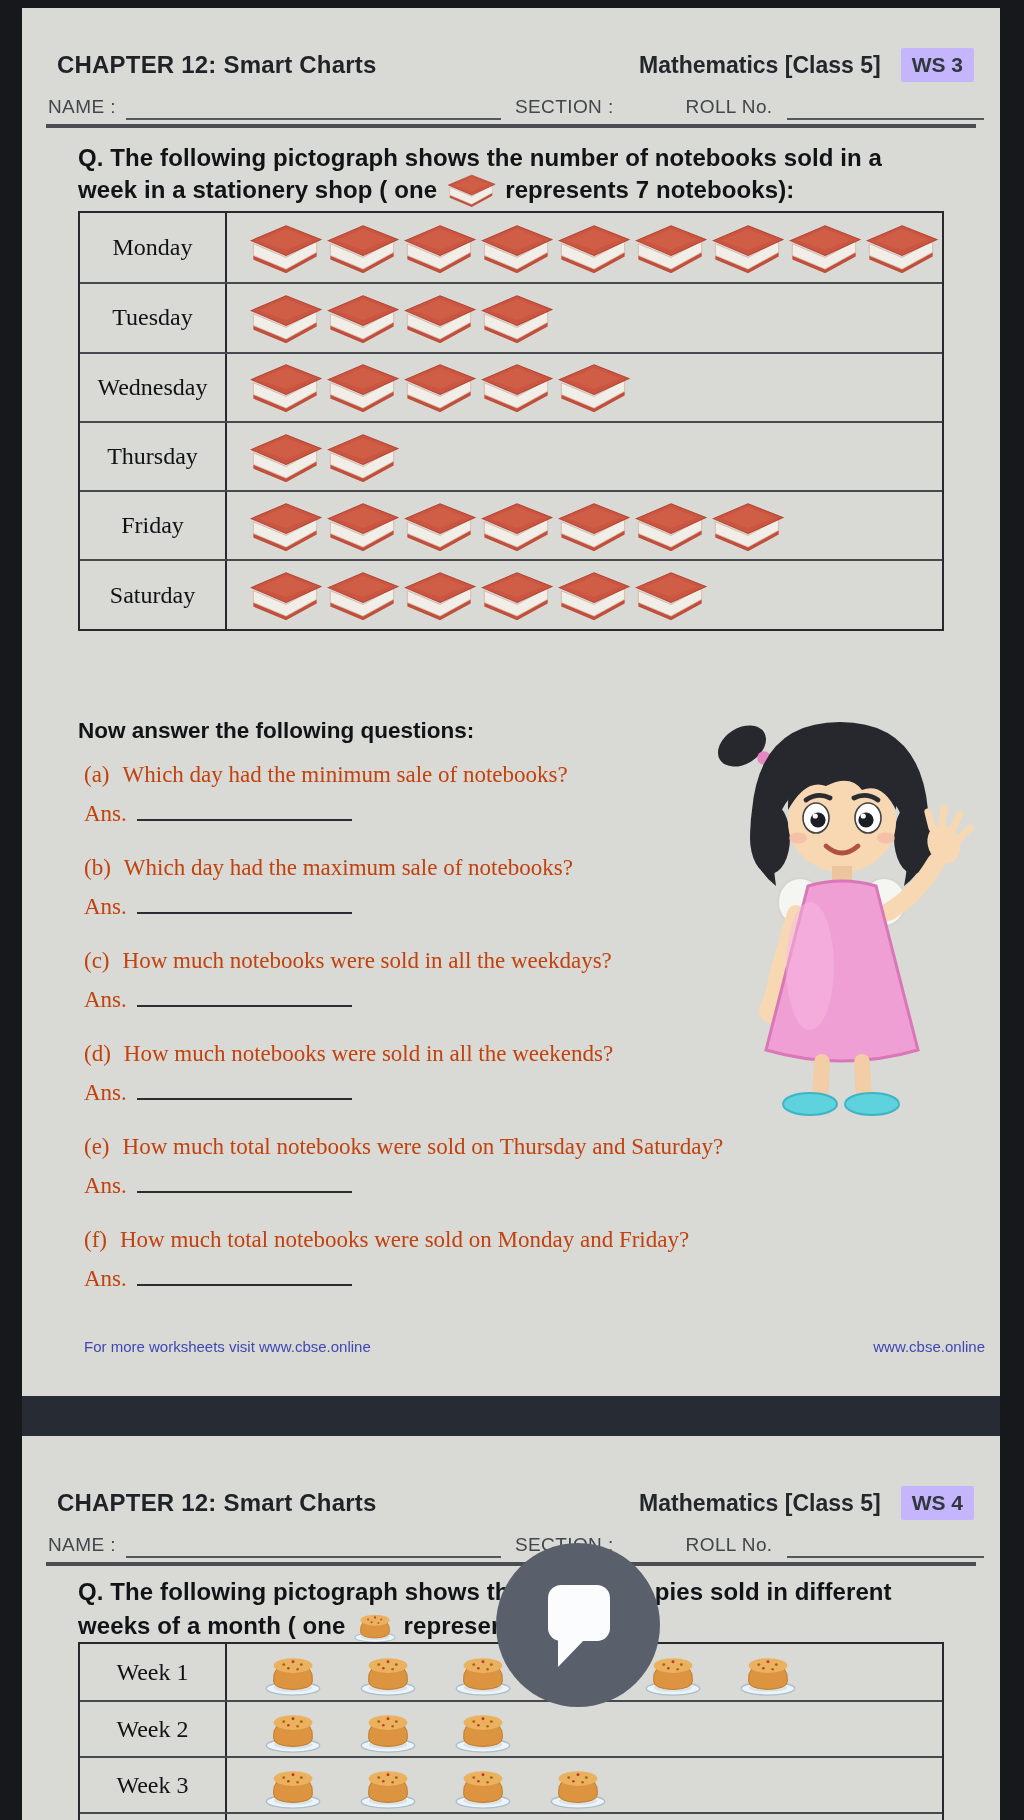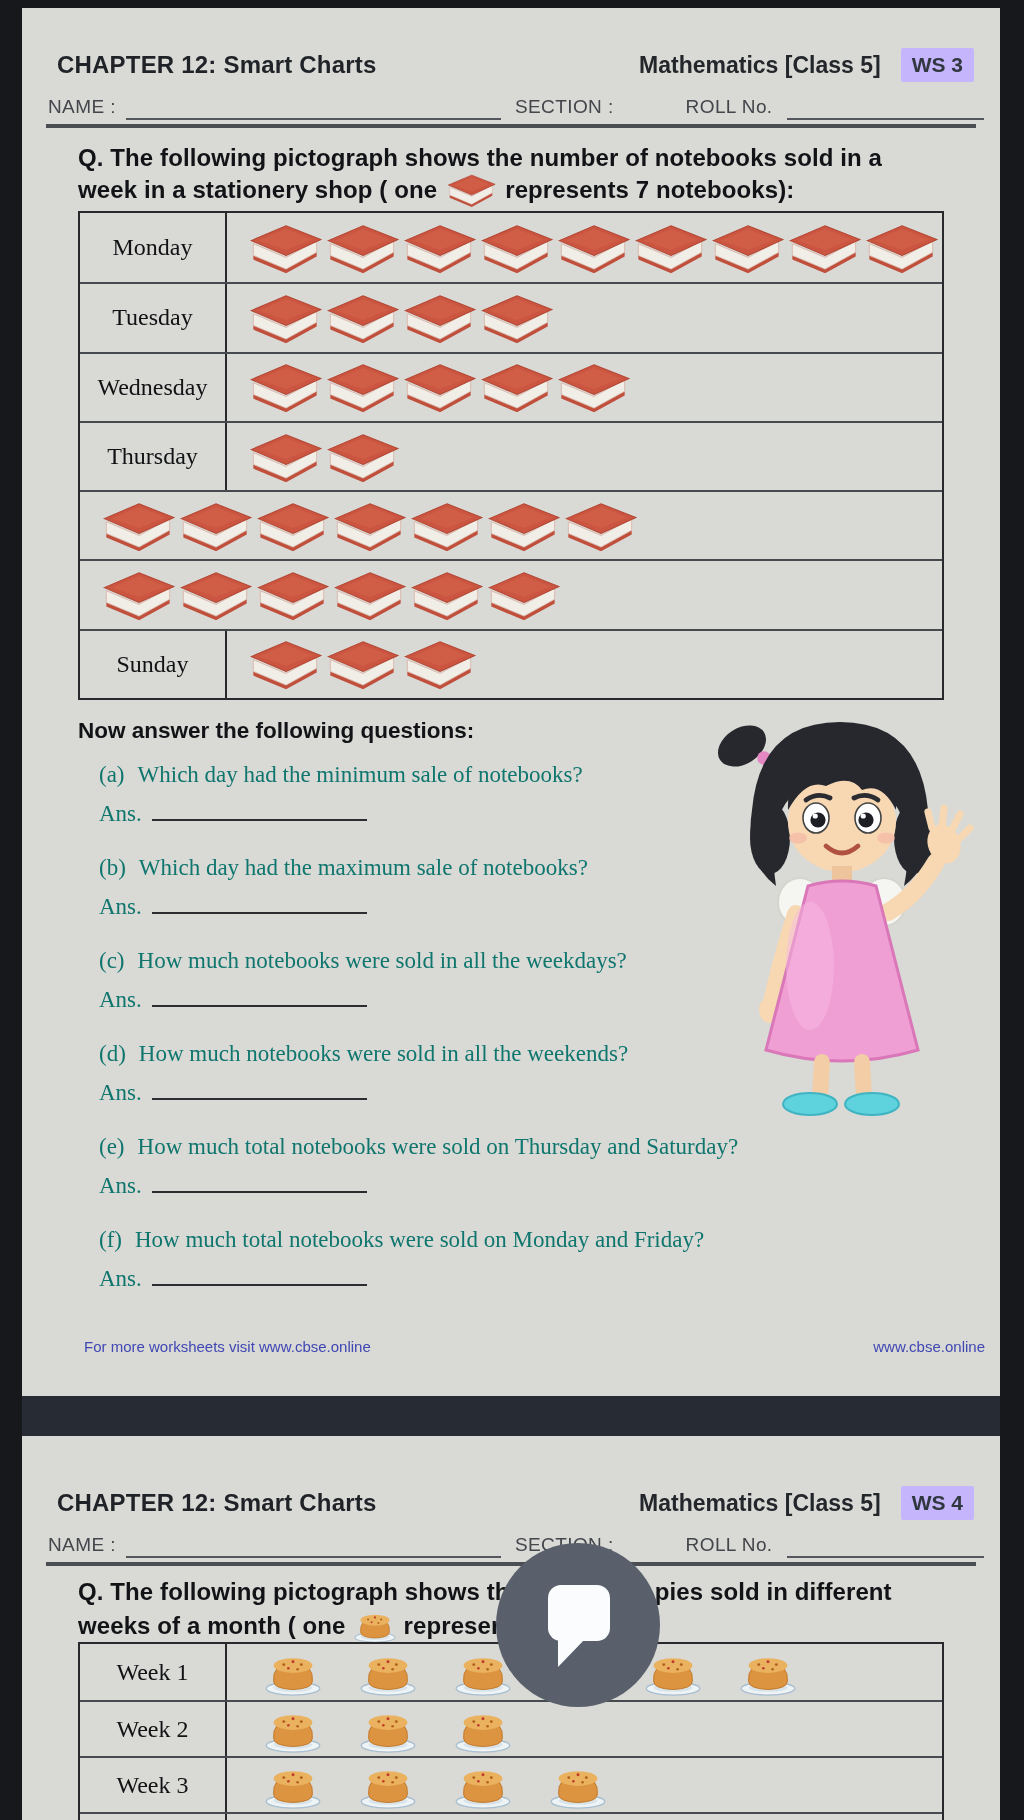--- a/index.html
+++ b/index.html
@@ -42,21 +42,21 @@
   .pcell-label { width:147px; border-right:2px solid #27292c; display:flex; align-items:center;
                  justify-content:center; font-family:"Liberation Serif", serif; font-size:24px; color:#101214;text-align:center; }
   .pcell-icons { flex:1; display:flex; align-items:center; overflow:hidden; }
   #page1 .pcell-icons { padding-left:20px; } #page2 .pcell-icons { padding-left:25px; }
   .icon-book { width:76px; height:56px; margin-right:1px; flex:none; }
   .icon-pie  { width:82px; height:48px; margin-right:13px; flex:none; }
 
   
   .now-answer { position:absolute; left:56px; top:710px; font-size:22.5px; font-weight:bold; color:#121316; }
   #questions { position:absolute; left:62px; top:752px; width:700px;
-               font-family:"Liberation Serif", serif; color:#0f766e;margin-left:15px; }
+               font-family:"Liberation Serif", serif; color:#c2410c; }
   .qa { margin-bottom:24px; }
   .qline { font-size:23px; line-height:30px; }
   .qid { margin-right:13px; }
   .ansrow { margin-top:9px; font-size:23px; line-height:30px; }
   .ansline { display:inline-block; width:215px; margin-left:10px; border-bottom:2px solid #2b2d30; }
 
   .footer-row { position:absolute; left:62px; right:15px; top:1330px; display:flex;
                 justify-content:space-between; font-size:15px; color:#3f47b2; }
 
   .girl { position:absolute; left:660px; top:698px; width:318px; height:412px; }
@@ -193,69 +193,57 @@
           <div class="pcell-icons">
             <svg class="icon-book" viewBox="0 0 72 48">
               <use href="#sym-book"></use>
             </svg>
             <svg class="icon-book" viewBox="0 0 72 48">
               <use href="#sym-book"></use>
             </svg>
           </div>
         </div>
         <div class="prow">
-          <div class="pcell-icons">
-            <svg class="icon-book" viewBox="0 0 72 48">
-              <use href="#sym-book"></use>
-            </svg>
-            <svg class="icon-book" viewBox="0 0 72 48">
-              <use href="#sym-book"></use>
-            </svg>
-            <svg class="icon-book" viewBox="0 0 72 48">
-              <use href="#sym-book"></use>
-            </svg>
-            <svg class="icon-book" viewBox="0 0 72 48">
-              <use href="#sym-book"></use>
-            </svg>
-            <svg class="icon-book" viewBox="0 0 72 48">
-              <use href="#sym-book"></use>
-            </svg>
-            <svg class="icon-book" viewBox="0 0 72 48">
-              <use href="#sym-book"></use>
-            </svg>
-            <svg class="icon-book" viewBox="0 0 72 48">
-              <use href="#sym-book"></use>
-            </svg>
-          </div>
-        </div>
-        <div class="prow">
-          <div class="pcell-icons">
-            <svg class="icon-book" viewBox="0 0 72 48">
-              <use href="#sym-book"></use>
-            </svg>
-            <svg class="icon-book" viewBox="0 0 72 48">
-              <use href="#sym-book"></use>
-            </svg>
-            <svg class="icon-book" viewBox="0 0 72 48">
-              <use href="#sym-book"></use>
-            </svg>
-            <svg class="icon-book" viewBox="0 0 72 48">
-              <use href="#sym-book"></use>
-            </svg>
-            <svg class="icon-book" viewBox="0 0 72 48">
-              <use href="#sym-book"></use>
-            </svg>
-            <svg class="icon-book" viewBox="0 0 72 48">
-              <use href="#sym-book"></use>
-            </svg>
-          </div>
-        </div>
-        <div class="prow">
-          <div class="pcell-label">Sunday</div>
-          <div class="pcell-icons">
+          <div class="pcell-label">Friday</div>
+          <div class="pcell-icons">
+            <svg class="icon-book" viewBox="0 0 72 48">
+              <use href="#sym-book"></use>
+            </svg>
+            <svg class="icon-book" viewBox="0 0 72 48">
+              <use href="#sym-book"></use>
+            </svg>
+            <svg class="icon-book" viewBox="0 0 72 48">
+              <use href="#sym-book"></use>
+            </svg>
+            <svg class="icon-book" viewBox="0 0 72 48">
+              <use href="#sym-book"></use>
+            </svg>
+            <svg class="icon-book" viewBox="0 0 72 48">
+              <use href="#sym-book"></use>
+            </svg>
+            <svg class="icon-book" viewBox="0 0 72 48">
+              <use href="#sym-book"></use>
+            </svg>
+            <svg class="icon-book" viewBox="0 0 72 48">
+              <use href="#sym-book"></use>
+            </svg>
+          </div>
+        </div>
+        <div class="prow">
+          <div class="pcell-label">Saturday</div>
+          <div class="pcell-icons">
+            <svg class="icon-book" viewBox="0 0 72 48">
+              <use href="#sym-book"></use>
+            </svg>
+            <svg class="icon-book" viewBox="0 0 72 48">
+              <use href="#sym-book"></use>
+            </svg>
+            <svg class="icon-book" viewBox="0 0 72 48">
+              <use href="#sym-book"></use>
+            </svg>
             <svg class="icon-book" viewBox="0 0 72 48">
               <use href="#sym-book"></use>
             </svg>
             <svg class="icon-book" viewBox="0 0 72 48">
               <use href="#sym-book"></use>
             </svg>
             <svg class="icon-book" viewBox="0 0 72 48">
               <use href="#sym-book"></use>
             </svg>
           </div>

